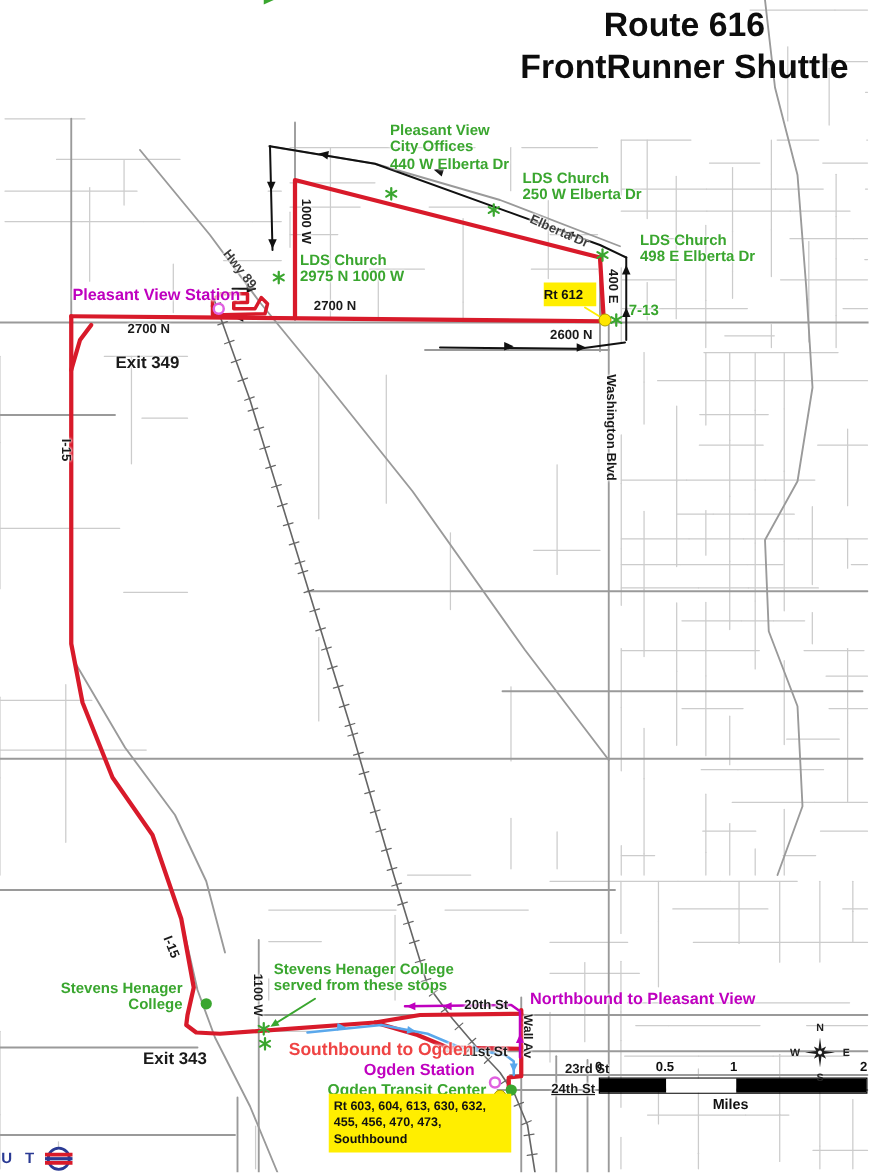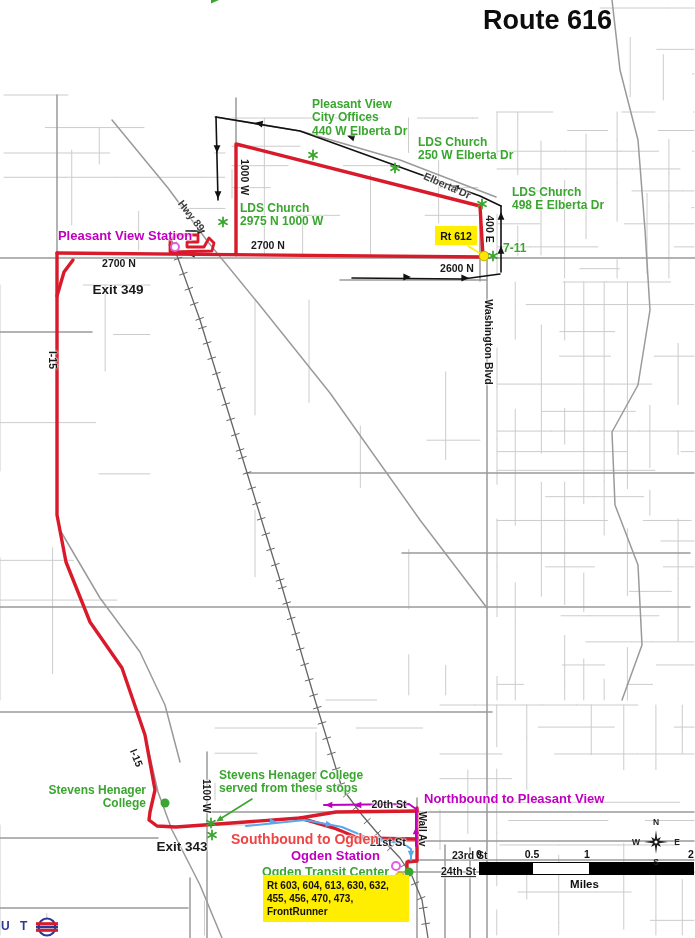--- a/index.html
+++ b/index.html
@@ -5,21 +5,21 @@
   html,body{margin:0;padding:0;background:#fff;}
   #stage{position:relative;width:695px;height:938px;background:#fff;overflow:hidden;
          font-family:"Liberation Sans", sans-serif;}
   #map-svg{position:absolute;left:0;top:0;}
   .map-label{position:absolute;white-space:nowrap;font-weight:bold;line-height:1.12;
              text-shadow:0 0 2px #fff,0 0 2px #fff,0 0 3px #fff;pointer-events:none;}
   #title{position:absolute;left:400px;top:4px;width:295px;text-align:center;
          font-weight:bold;font-size:27px;line-height:33px;color:#0d0d0d;}
   .ybox{position:absolute;background:var(--yellow);color:#111;font-weight:bold;}
   #rt612-box{left:435px;top:226px;width:42px;height:19px;font-size:10.5px;
-             display:flex;align-items:center;justify-content:center;}
+             display:flex;align-items:center;justify-content:flex-start;}
   #transit-box{left:263px;top:875px;width:138px;padding:4px 4px;font-size:10px;line-height:13px;}
   #scalebar{position:absolute;left:474px;top:845px;width:221px;height:50px;color:#111;}
   #scalebar .num{position:absolute;top:3px;font-size:10.5px;font-weight:bold;transform:translateX(-50%);}
   #bar-track{position:absolute;left:5px;top:17px;width:213px;height:11px;border:1px solid #000;display:flex;}
   #bar-track .seg1{width:25%;background:#000;}
   #bar-track .seg2{width:26%;background:#fff;}
   #bar-track .seg3{width:49%;background:#000;}
   #miles-label{position:absolute;left:50%;top:33px;transform:translateX(-50%);
                font-size:11.5px;font-weight:bold;}
   #compass{position:absolute;left:628px;top:814px;width:56px;height:56px;}
@@ -444,21 +444,21 @@
       </g>
   </svg>
 
   <div id="label-layer">
       <div class="map-label" style="color: rgb(191, 0, 191); font-size: 13px; left: 125px; top: 236px; transform: translate(-50%, -50%);">
         <div>Pleasant View Station</div>
       </div>
       <div class="map-label" style="color: rgb(26, 26, 26); font-size: 13.5px; left: 118px; top: 290px; transform: translate(-50%, -50%);">
         <div>Exit 349</div>
       </div>
-      <div class="map-label" style="color: rgb(26, 26, 26); font-size: 13.5px; left: 140px; top: 847px; transform: translate(-50%, -50%); margin-left: 42px;">
+      <div class="map-label" style="color: rgb(26, 26, 26); font-size: 13.5px; left: 140px; top: 847px; transform: translate(-50%, -50%);">
         <div>Exit 343</div>
       </div>
       <div class="map-label" style="color: rgb(26, 26, 26); font-size: 10.5px; left: 119px; top: 264px; transform: translate(-50%, -50%);">
         <div>2700 N</div>
       </div>
       <div class="map-label" style="color: rgb(26, 26, 26); font-size: 10.5px; left: 268px; top: 246px; transform: translate(-50%, -50%);">
         <div>2700 N</div>
       </div>
       <div class="map-label" style="color: rgb(26, 26, 26); font-size: 10.5px; left: 457px; top: 269px; transform: translate(-50%, -50%);">
         <div>2600 N</div>
@@ -513,21 +513,21 @@
       </div>
       <div class="map-label" style="color: rgb(58, 166, 47); font-size: 12px; left: 512px; top: 186px;">
         <div>LDS Church</div>
         <div>498 E Elberta Dr</div>
       </div>
       <div class="map-label" style="color: rgb(58, 166, 47); font-size: 12px; left: 240px; top: 202px;">
         <div>LDS Church</div>
         <div>2975 N 1000 W</div>
       </div>
       <div class="map-label" style="color: rgb(58, 166, 47); font-size: 12px; left: 503px; top: 242px;">
-        <div>7-11</div>
+        <div>7-13</div>
       </div>
       <div class="map-label" style="color: rgb(58, 166, 47); font-size: 12px; text-align: right; left: -174px; width: 320px; top: 784px;">
         <div>Stevens Henager</div>
         <div>College</div>
       </div>
       <div class="map-label" style="color: rgb(58, 166, 47); font-size: 12px; left: 219px; top: 769px;">
         <div>Stevens Henager College</div>
         <div>served from these stops</div>
       </div>
       <div class="map-label" style="color: rgb(58, 166, 47); font-size: 12.5px; left: 262px; top: 865px;">
@@ -539,30 +539,31 @@
       <div class="map-label" style="color: rgb(191, 0, 191); font-size: 13px; left: 291px; top: 849px;">
         <div>Ogden Station</div>
       </div>
       <div class="map-label" style="color: #ef4444; font-size: 14px; left: 231px; top: 832px;">
         <div>Southbound to Ogden</div>
       </div>
     </div>
 
   <div id="title">
     <div>Route 616</div>
+    <div>FrontRunner Shuttle</div>
   </div>
 
   <div id="rt612-box" class="ybox">
     <span>Rt 612</span>
   </div>
 
   <div id="transit-box" class="ybox">
     <div>Rt 603, 604, 613, 630, 632,</div>
     <div>455, 456, 470, 473,</div>
-    <div>FrontRunner</div>
+    <div>Southbound</div>
   </div>
 
   <div id="scalebar">
     <span class="num" style="left:5px">0</span>
     <span class="num" style="left:58px">0.5</span>
     <span class="num" style="left:113px">1</span>
     <span class="num" style="left:217px">2</span>
     <div id="bar-track">
       <div class="seg1"></div>
         <div class="seg2"></div>

